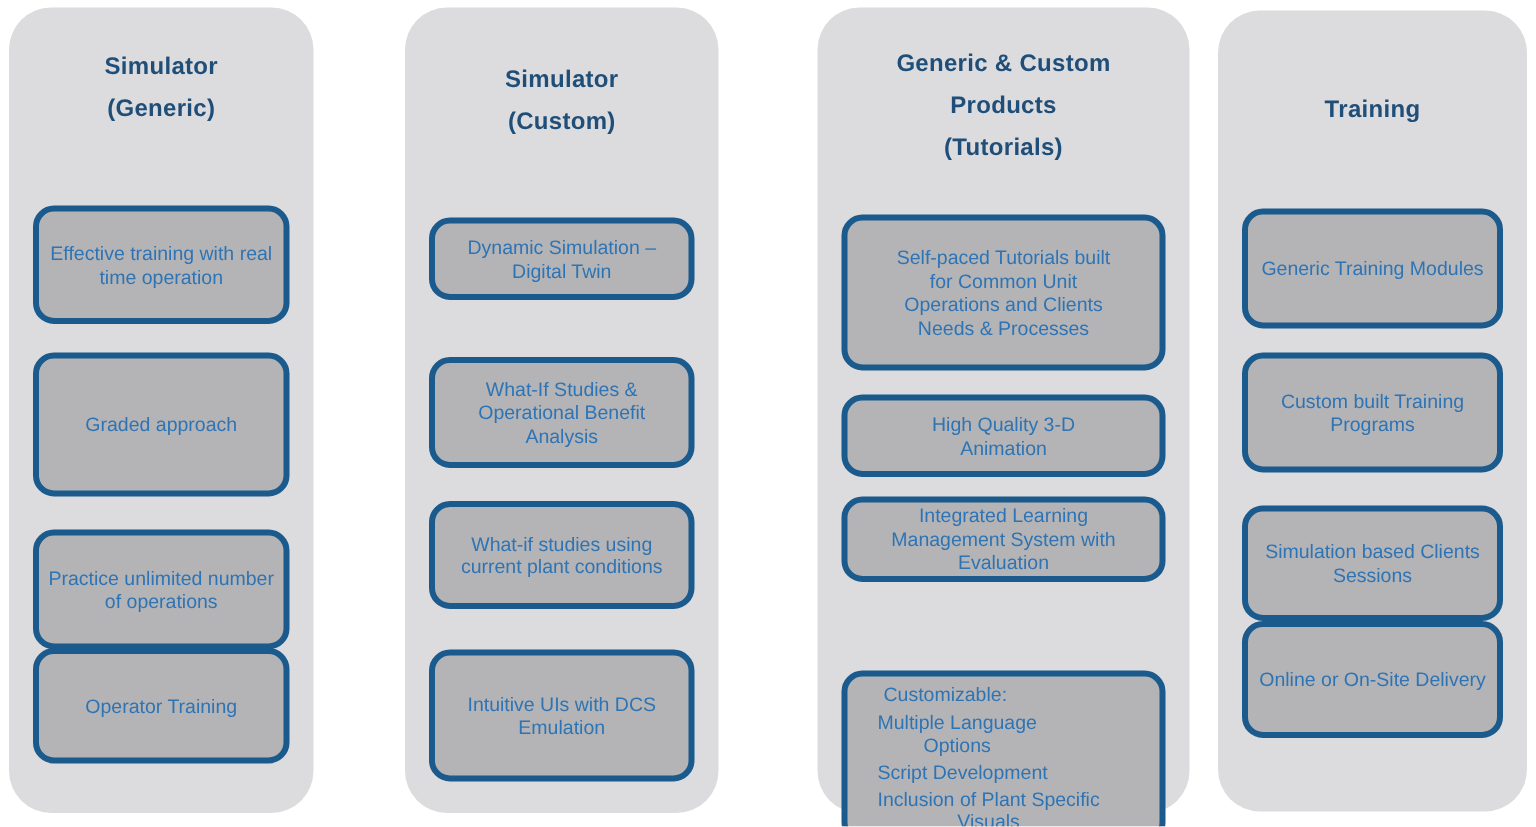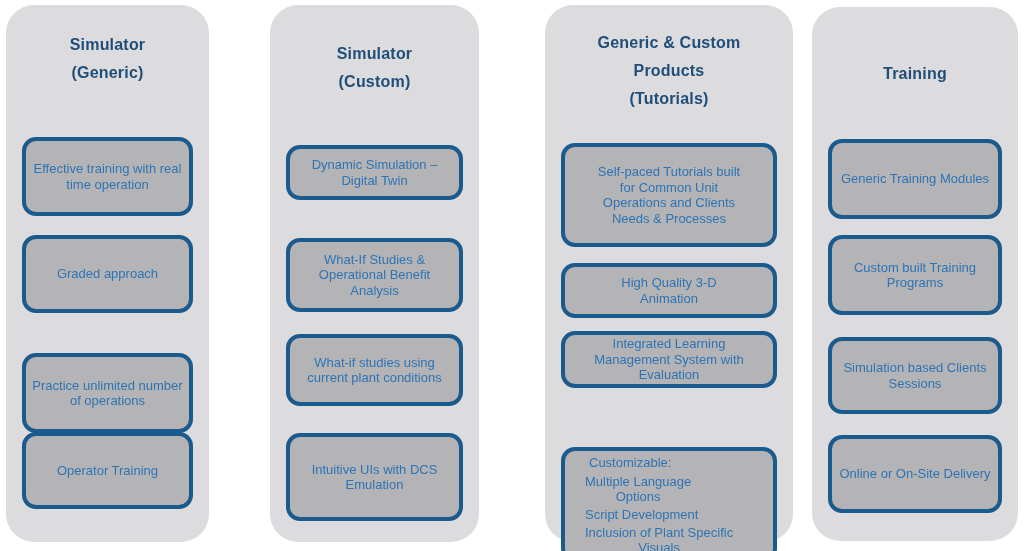--- a/index.html
+++ b/index.html
@@ -52,38 +52,38 @@
     justify-content:center;
     text-align:center;
     color:var(--box-text);
     font-size:13px;
     line-height:15.5px;
     white-space:pre-line;
     padding:2px 3px;
   }
   
   .c0-b0{top:132px;height:79px;}
-  .c0-b1{top:230px;height:78px;text-align:center;}
+  .c0-b1{top:230px;height:96px;text-align:center;}
   .c0-b2{top:328px;height:80px;margin-top:20px;}
   .c0-b3{top:427px;height:77px;}
   
   .c1-b0{top:140px;height:55px;}
   .c1-b1{top:233px;height:74px;}
   .c1-b2{top:329px;height:72px;}
   .c1-b3{top:428px;height:88px;}
   
   .c2-b0{top:138px;height:104px;}
   .c2-b1{top:258px;height:55px;}
   .c2-b2{top:326px;height:57px;}
   .c2-b3{top:394px;height:115px;}
   
   .c3-b0{top:132px;height:80px;}
   .c3-b1{top:228px;height:80px;}
   .c3-b2{top:330px;height:77px;}
-  .c3-b3{top:428px;height:78px;}
+  .c3-b3{top:407px;height:78px;}
   
   .custom-box{
     flex-direction:column;
     align-items:flex-start;
     justify-content:flex-start;
     padding:4px 4px 4px 20px;
     margin-top:48px;
   }
   .custom-heading{
     text-align:left;

